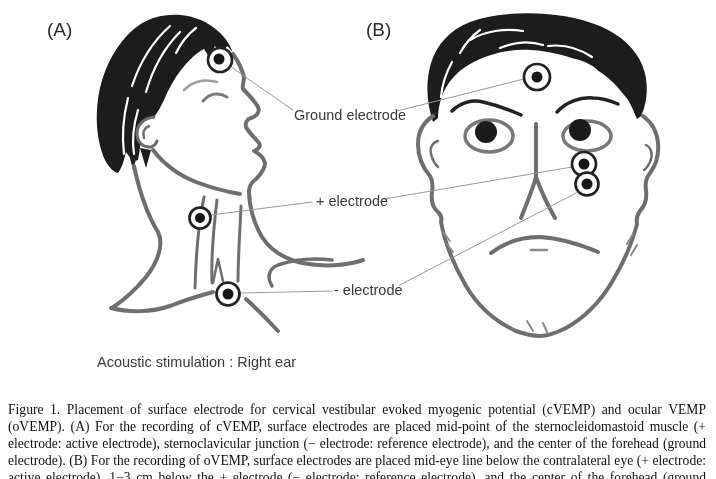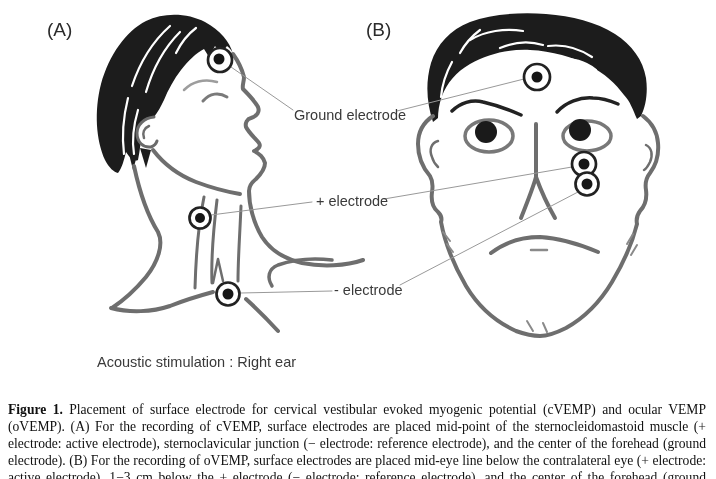--- a/index.html
+++ b/index.html
@@ -16,21 +16,21 @@
   .streak{stroke:#fff;stroke-width:2.2;fill:none;}
   .leader{stroke:#999;stroke-width:1;fill:none;}
   .ering{fill:#fff;stroke:#222;stroke-width:2.7;}
   .edot{fill:#161616;stroke:none;}
   .earfill{fill:#fff;stroke:#6a6a6a;stroke-width:3;}
   .lbl{font-family:"Liberation Sans",sans-serif;font-size:14.5px;fill:#3a3a3a;}
   .panel-letter{font-family:"Liberation Sans",sans-serif;font-size:19px;fill:#2b2b2b;}
   .caption{position:absolute;left:8px;right:10px;top:387px;
            font-family:"Liberation Serif",serif;font-size:13.6px;line-height:17px;
            color:#101010;text-align:justify;}
-  .cap-label{font-weight:bold;}
+  .cap-label{font-weight:normal;}
 </style>
 </head>
 <body>
 
 <div class="page">
 
   <svg class="fig" width="716" height="380" viewBox="0 0 716 380">
 
     <g>
 

